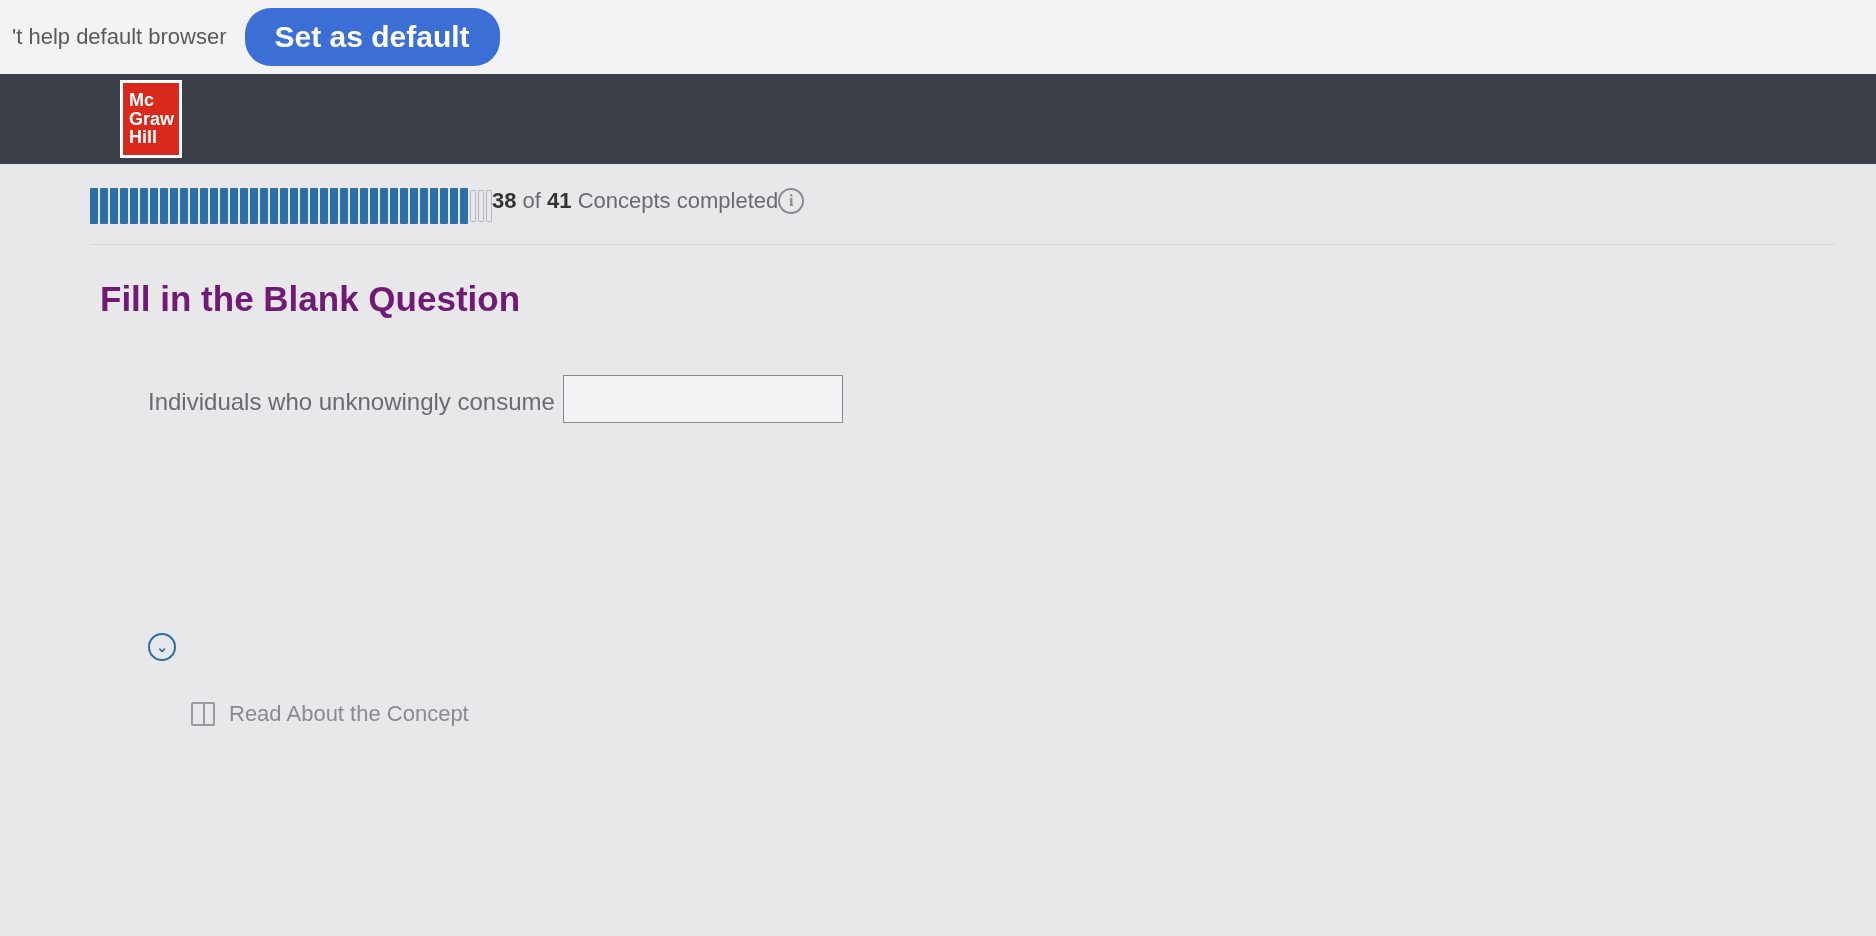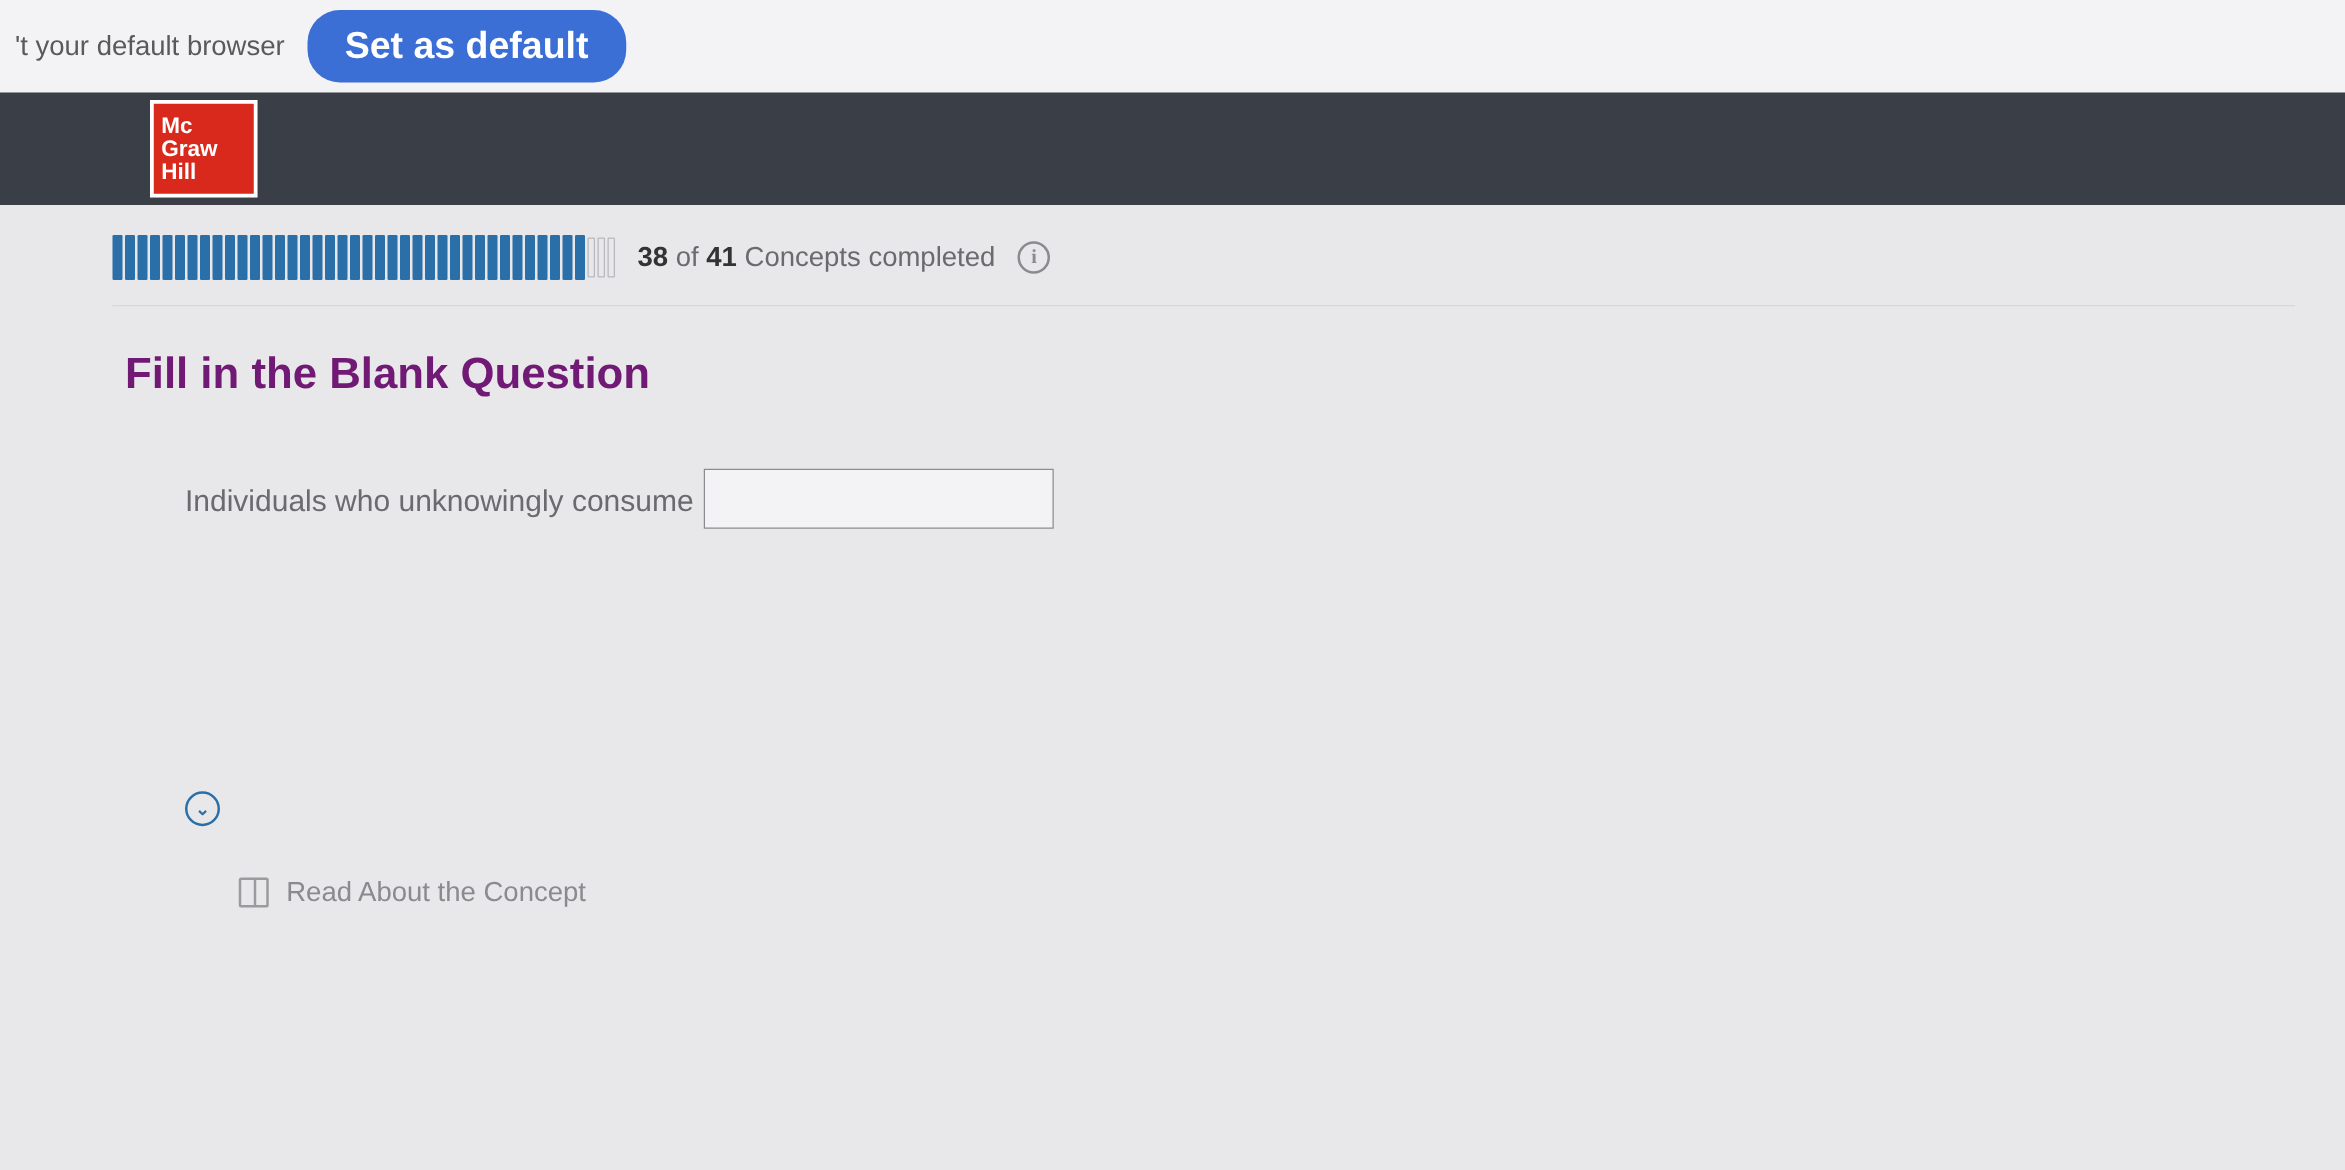--- a/index.html
+++ b/index.html
@@ -37,21 +37,21 @@
 
   
   .app-header {
     background: #3a3e47;
     height: 90px;
     display: flex;
     align-items: center;
     padding-left: 120px;
   }
   .logo {
-    width: 86px;
+    width: 62px;
     height: 78px;
     background: #d9291c;
     border: 3px solid #fff;
     display: flex;
     flex-direction: column;
     justify-content: center;
     padding-left: 6px;
   }
   .logo .l1, .logo .l2, .logo .l3 {
     color: #fff;
@@ -62,22 +62,20 @@
 
   
   .content {
     background: #e8e8ea;
     padding: 0 40px 0 90px;
   }
 
   
   .progress-row {
     display: flex;
-    align-items: center;
-    gap: 18px;
     padding: 24px 0 20px 0;
     border-bottom: 1px solid #d7d7da;
   }
   .progress-bar {
     display: flex;
     gap: 2px;
     align-items: center;
   }
   .tick {
     width: 8px;
@@ -194,21 +192,21 @@
     top: 0;
     bottom: 0;
     width: 2px;
     background: #9a9a9f;
   }
 </style>
 </head>
 <body>
 
 <div class="browser-bar">
-  <span class="msg">'t your default browser</span>
+  <span class="msg">'t help default browser</span>
   <button class="set-default-btn">Set as default</button>
 </div>
 
 <div class="app-header">
   <div class="logo">
     <span class="l1">Mc</span>
     <span class="l2">Graw</span>
     <span class="l3">Hill</span>
   </div>
 </div>

